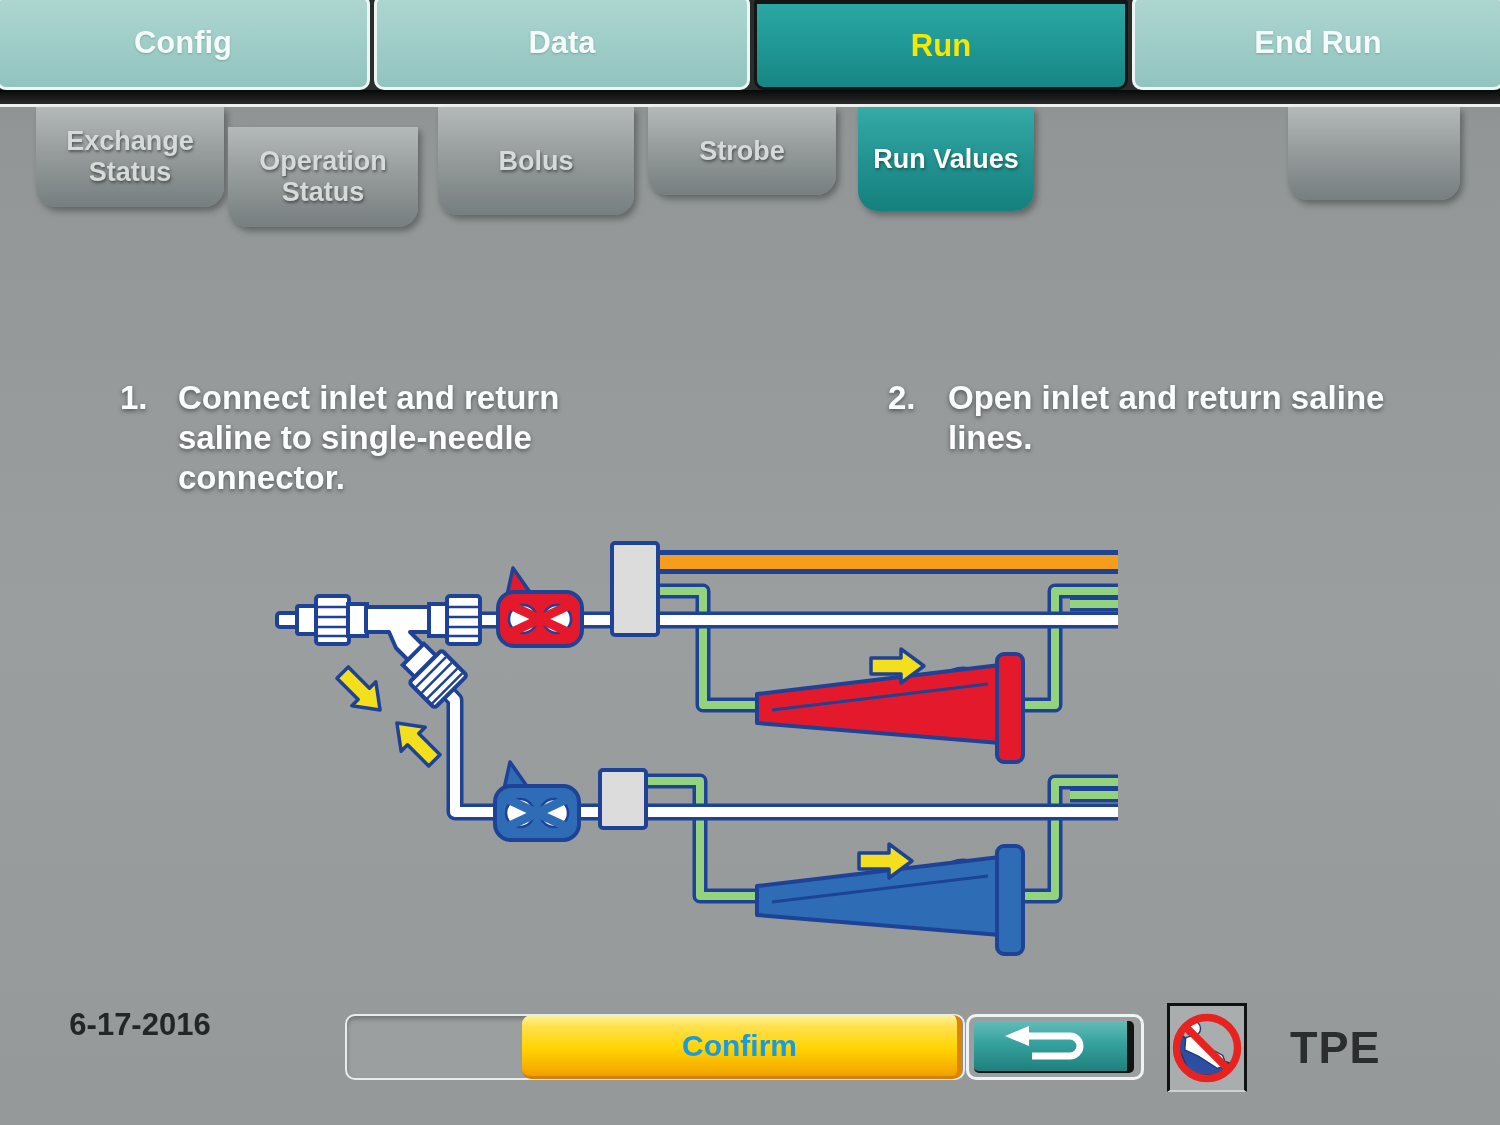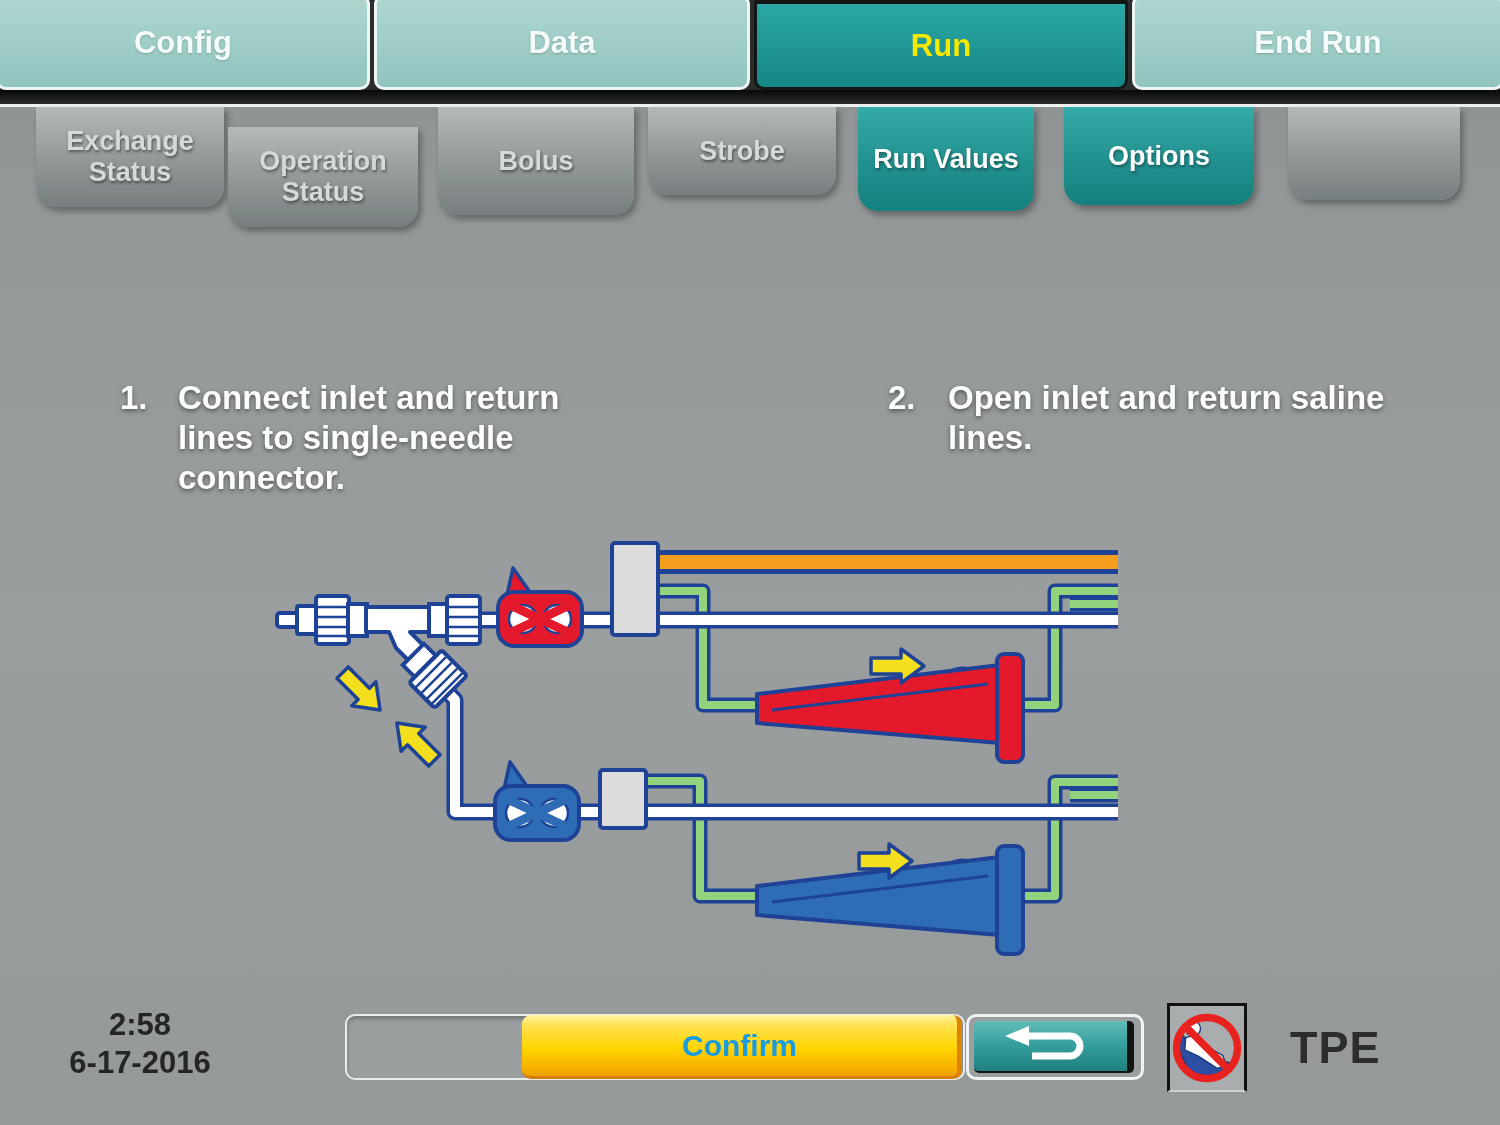--- a/index.html
+++ b/index.html
@@ -97,32 +97,29 @@
     </div>
   <div class="tab2" style="left:438px;width:196px;height:108px;">
       <span>Bolus</span>
     </div>
   <div class="tab2" style="left:648px;width:188px;height:88px;">
       <span>Strobe</span>
     </div>
   <div class="tab2 active" style="left:858px;width:176px;height:104px;">
       <span>Run Values</span>
     </div>
-  <div class="tab2 active" style="left:1064px;width:190px;height:98px;">
-      <span>Options</span>
-    </div>
   <div class="tab2" style="left:1288px;width:172px;height:93px;">
       <span></span>
     </div>
 
   <div class="instruction" style="left:120px;top:378px;">
     <div class="num" style="width:58px;">1.</div>
     <div>
       <div>Connect inlet and return</div>
-      <div>lines to single-needle</div>
+      <div>saline to single-needle</div>
       <div>connector.</div>
     </div>
   </div>
   <div class="instruction" style="left:888px;top:378px;">
     <div class="num" style="width:60px;">2.</div>
     <div>
       <div>Open inlet and return saline</div>
       <div>lines.</div>
     </div>
   </div>
@@ -215,21 +212,20 @@
 
     <g fill="#f3df1e" stroke="#1e4296" stroke-width="3.5" stroke-linejoin="round">
       <polygon points="-26,-8 4,-8 4,-17 27,0 4,17 4,8 -26,8" transform="translate(361,691) rotate(45)"></polygon>
       <polygon points="-26,-8 4,-8 4,-17 27,0 4,17 4,8 -26,8" transform="translate(416,742) rotate(225)"></polygon>
       <polygon points="-26,-8 4,-8 4,-17 27,0 4,17 4,8 -26,8" transform="translate(897,666)"></polygon>
       <polygon points="-26,-8 4,-8 4,-17 27,0 4,17 4,8 -26,8" transform="translate(885,861)"></polygon>
     </g>
   </svg>
 
   <div id="clock">
-    <div>2:58</div>
     <div>6-17-2016</div>
   </div>
 
   <div id="confirm-tray"></div>
   <div id="confirm-btn">
     <span>Confirm</span>
   </div>
 
   <div id="back-wrap">
     <div id="back-btn">

